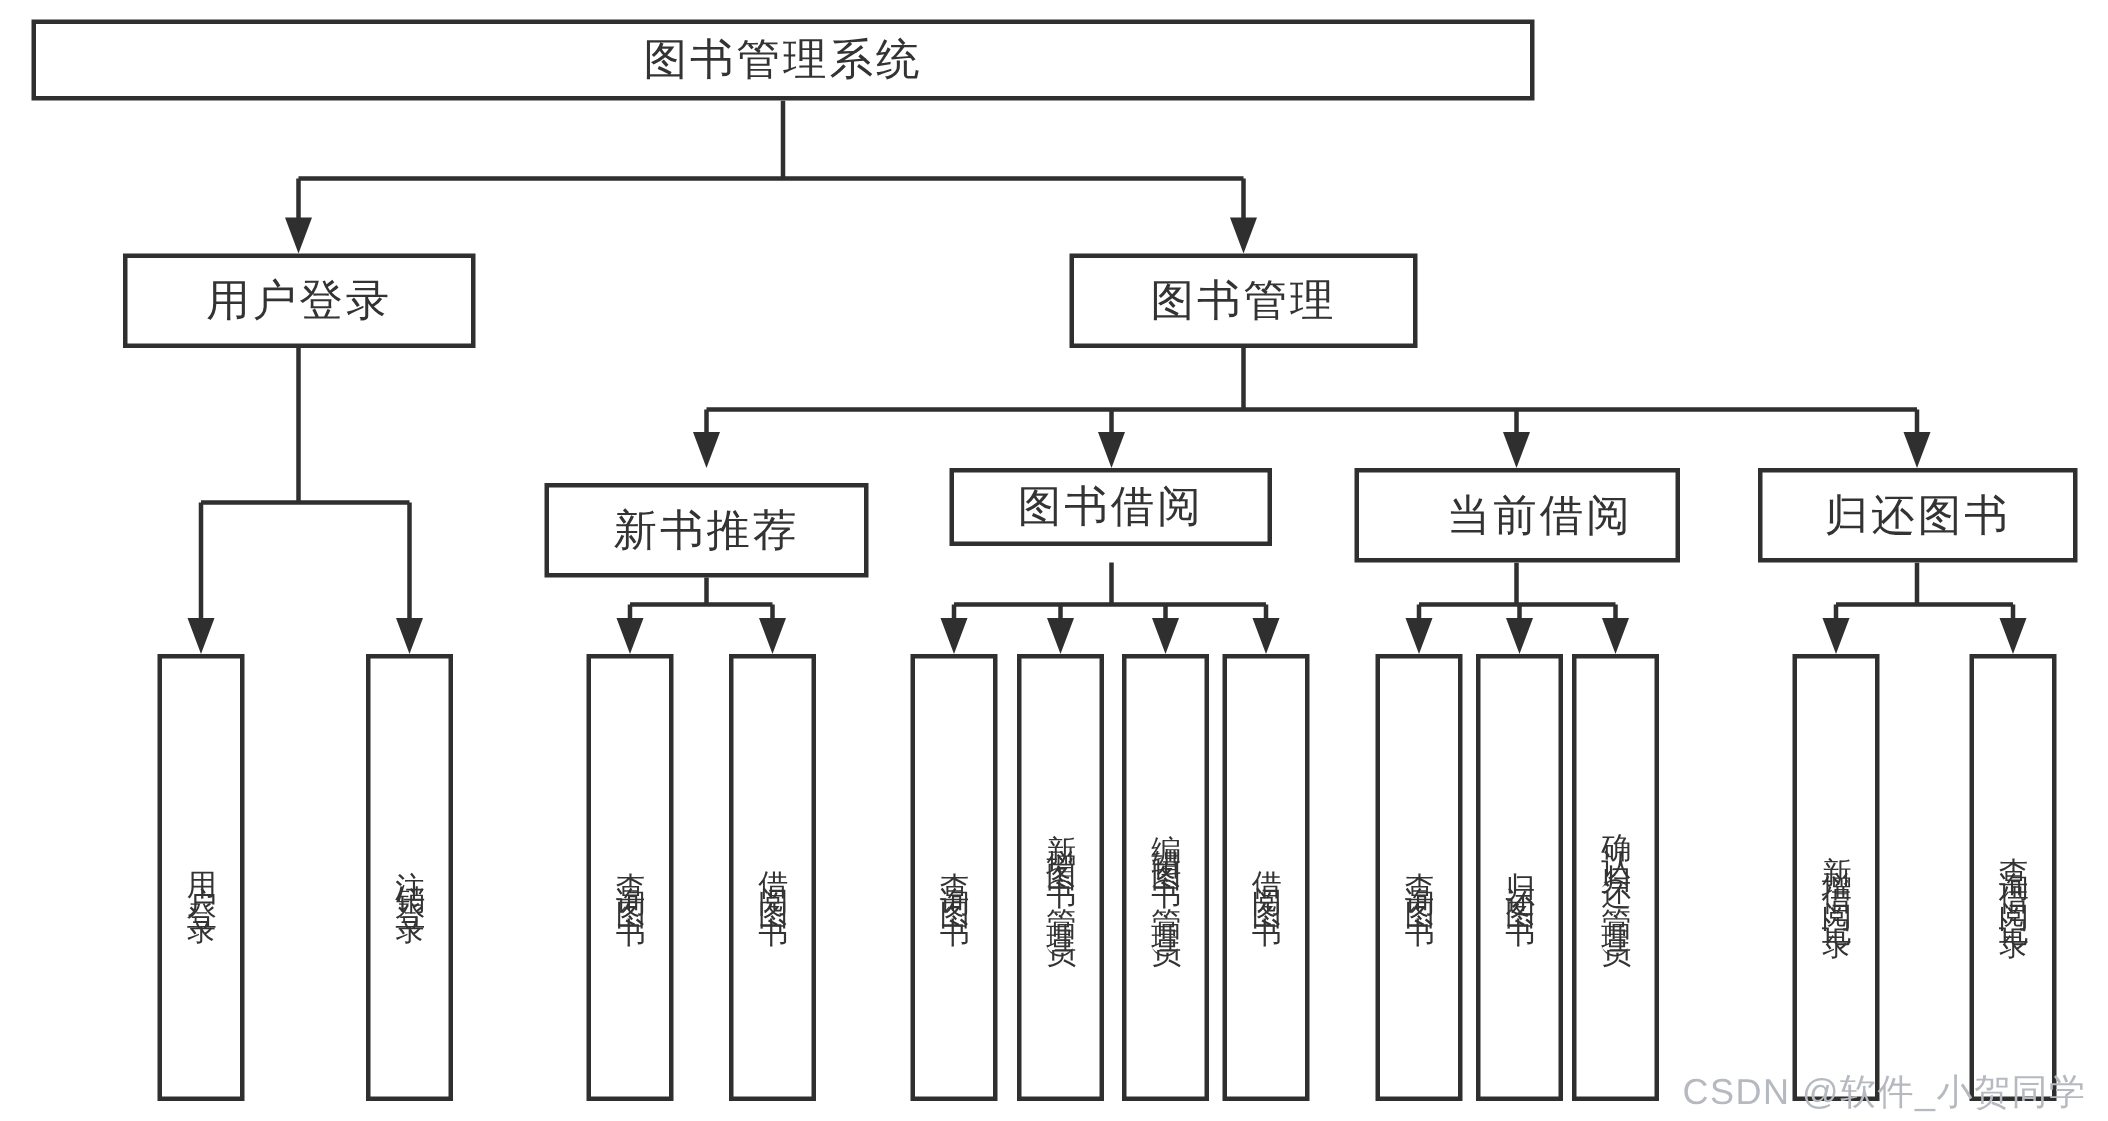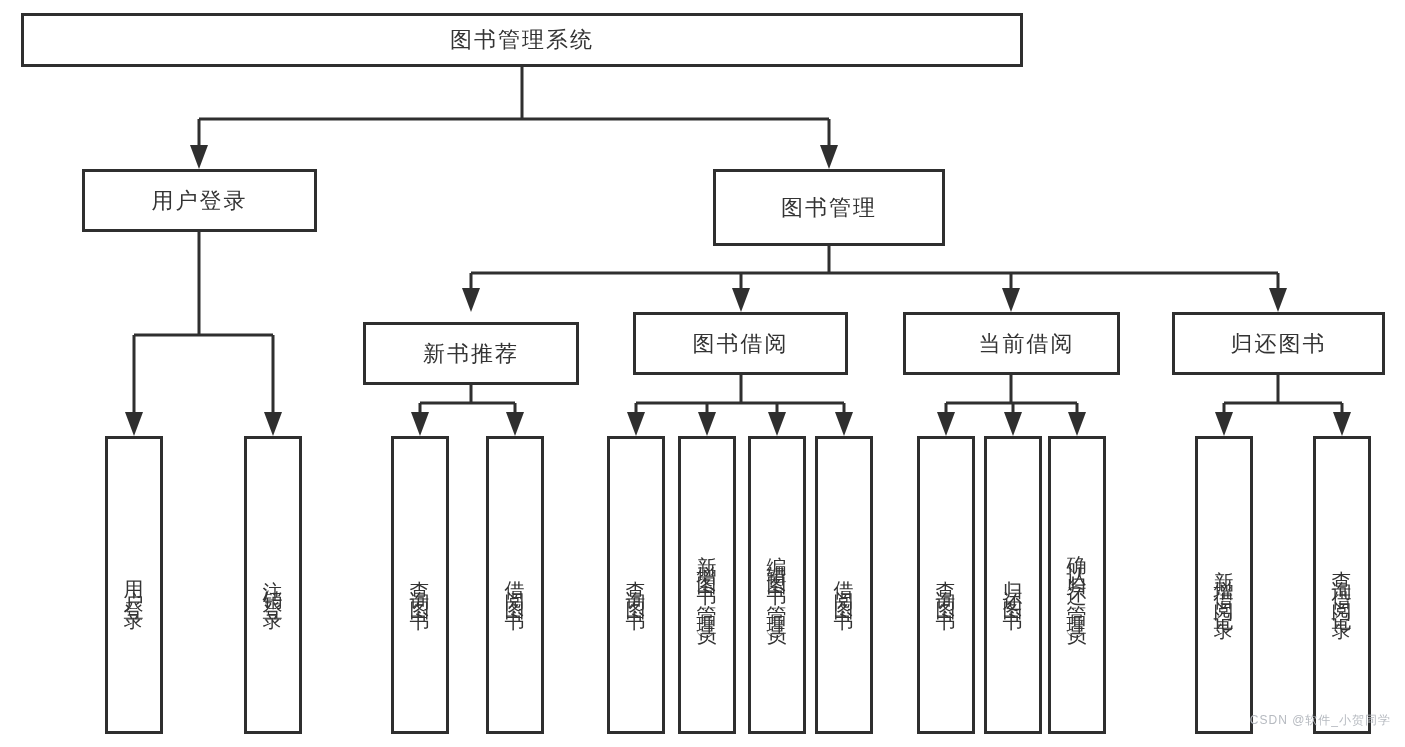--- a/index.html
+++ b/index.html
@@ -22,21 +22,21 @@
   .cline { stroke: var(--line); stroke-width: 3; fill: none; }
   .arrow { fill: var(--line); stroke: none; }
   .node {
     position: absolute;
     box-sizing: border-box;
     border: 3px solid var(--line);
     background: var(--background);
     display: flex;
     align-items: center;
     justify-content: center;
-    font-size: 22px;
+    font-size: 29px;
     letter-spacing: 2px;
     white-space: nowrap;
   }
   .leaf {
     position: absolute;
     top: 436px;
     height: 298px;
     width: 58px;
     box-sizing: border-box;
     border: 3px solid var(--line);
@@ -49,21 +49,21 @@
     writing-mode: vertical-rl;
     text-orientation: mixed;
     font-size: 20px;
     letter-spacing: 10px;
     line-height: 1;
   }
   .watermark {
     position: absolute;
     right: 14px;
     top: 712px;
-    font-size: 12px;
+    font-size: 24px;
     letter-spacing: 1px;
     color: var(--watermark);
     white-space: nowrap;
     pointer-events: none;
   }
 </style>
 </head>
 <body>
 
 <div class="canvas">
@@ -104,28 +104,28 @@
     <polygon class="arrow" points="1333,412 1351,412 1342,436"></polygon>
   </svg>
 
   <div class="node" style="left:21px; top:13px; width:1002px; height:54px;">
     <span>图书管理系统</span>
   </div>
 
   <div class="node" style="left:82px; top:169px; width:235px; height:63px;">
     <span>用户登录</span>
   </div>
-  <div class="node" style="left:713px; top:169px; width:232px; height:77px;">
+  <div class="node" style="left:713px; top:169px; width:232px; height:63px;">
     <span>图书管理</span>
   </div>
 
   <div class="node" style="left:363px; top:312px; width:216px; height:63px;margin-top:10px;">
     <span>新书推荐</span>
   </div>
-  <div class="node" style="left:633px; top:312px; width:215px; height:63px;font-family:Liberation Serif, serif;">
+  <div class="node" style="left:633px; top:312px; width:215px; height:52px;font-family:Liberation Serif, serif;">
     <span>图书借阅</span>
   </div>
   <div class="node" style="left:903px; top:312px; width:217px; height:63px;padding-left:30px;">
     <span>当前借阅</span>
   </div>
   <div class="node" style="left:1172px; top:312px; width:213px; height:63px;">
     <span>归还图书</span>
   </div>
 
   <div class="leaf" style="left:105px;">

